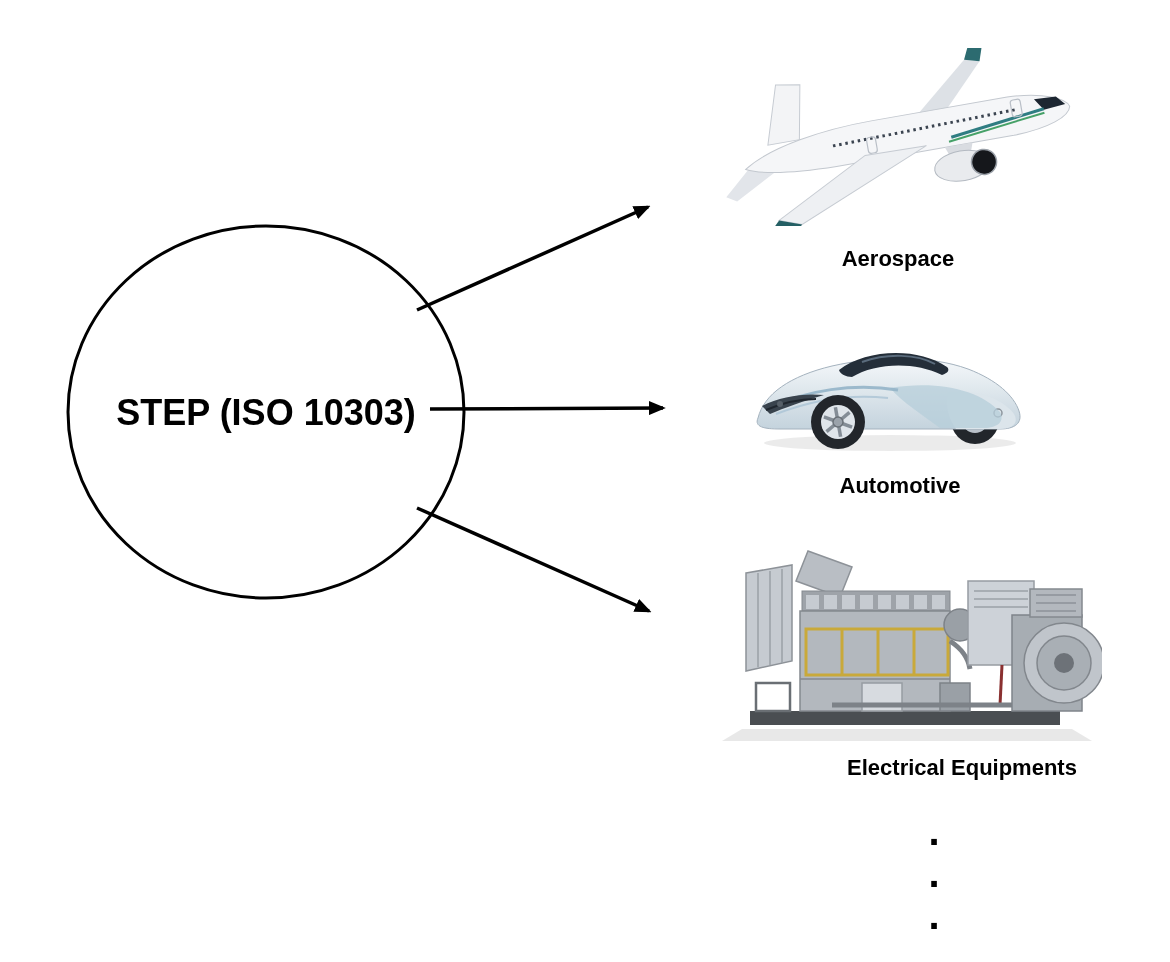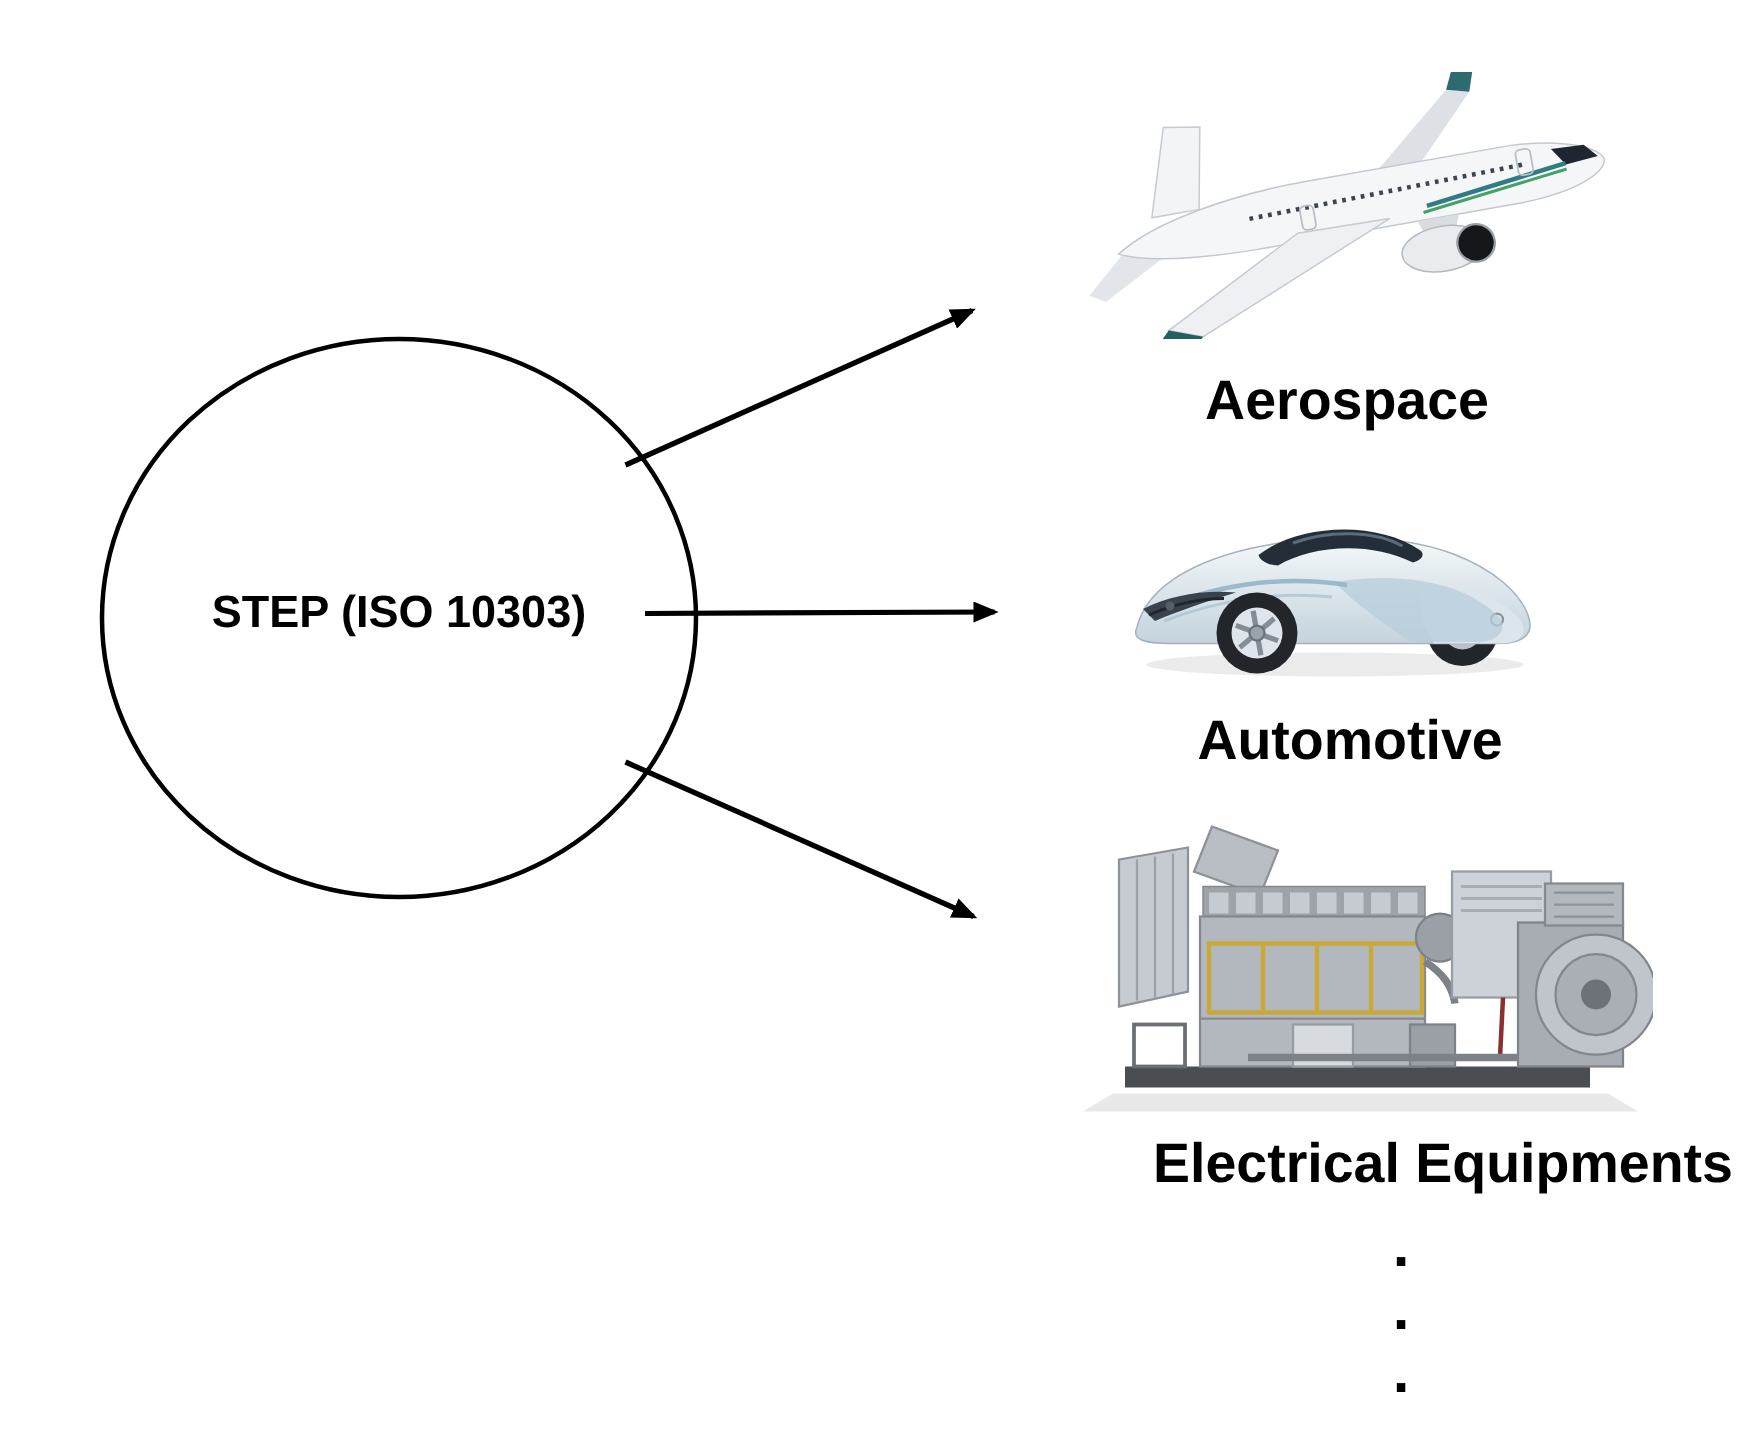--- a/index.html
+++ b/index.html
@@ -13,30 +13,30 @@
     width: 1170px;
     height: 962px;
     background: #ffffff;
     overflow: hidden;
   }
   .abs { position: absolute; }
   .label {
     position: absolute;
     color: #000000;
     font-weight: bold;
-    font-size: 37px;
+    font-size: 22px;
     text-align: center;
     letter-spacing: 0;
     white-space: nowrap;
   }
   #hub-label {
     left: 86px;
     top: 392px;
     width: 360px;
-    font-size: 30px;
+    font-size: 36px;
   }
   #label-aerospace   { left: 758px; top: 246px; width: 280px; }
   #label-automotive  { left: 760px; top: 461px; width: 280px; margin-top: 12px; }
   #label-electrical  { left: 752px; top: 755px; width: 420px; }
   #ellipsis {
     position: absolute;
     left: 916px;
     top: 810px;
     width: 36px;
     text-align: center;

